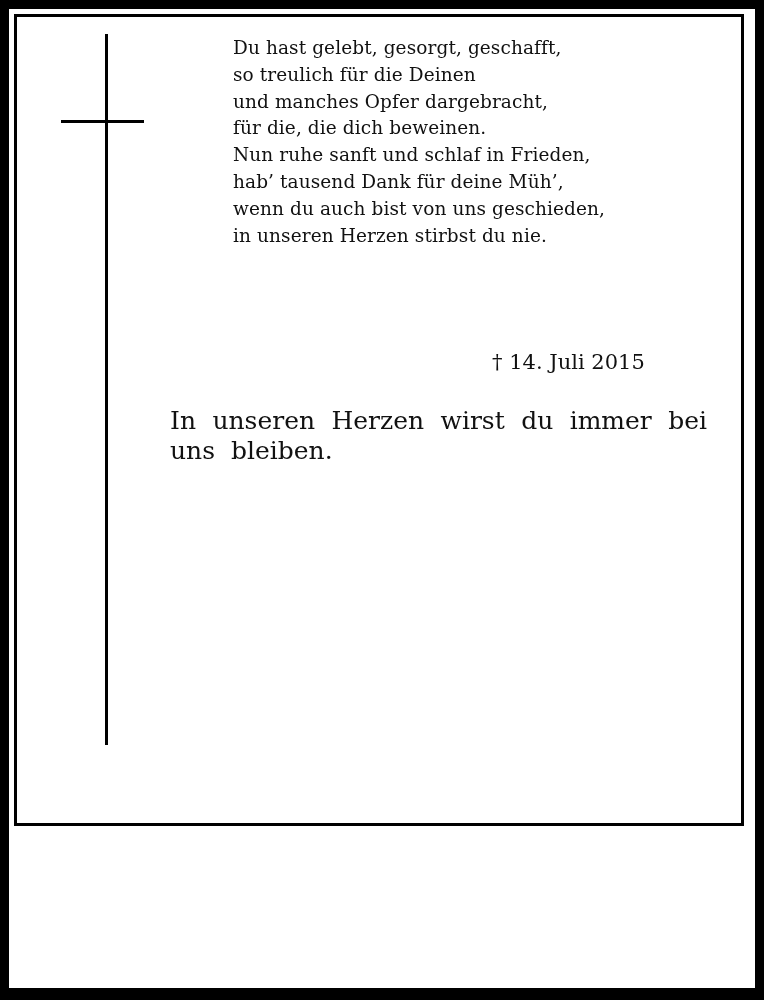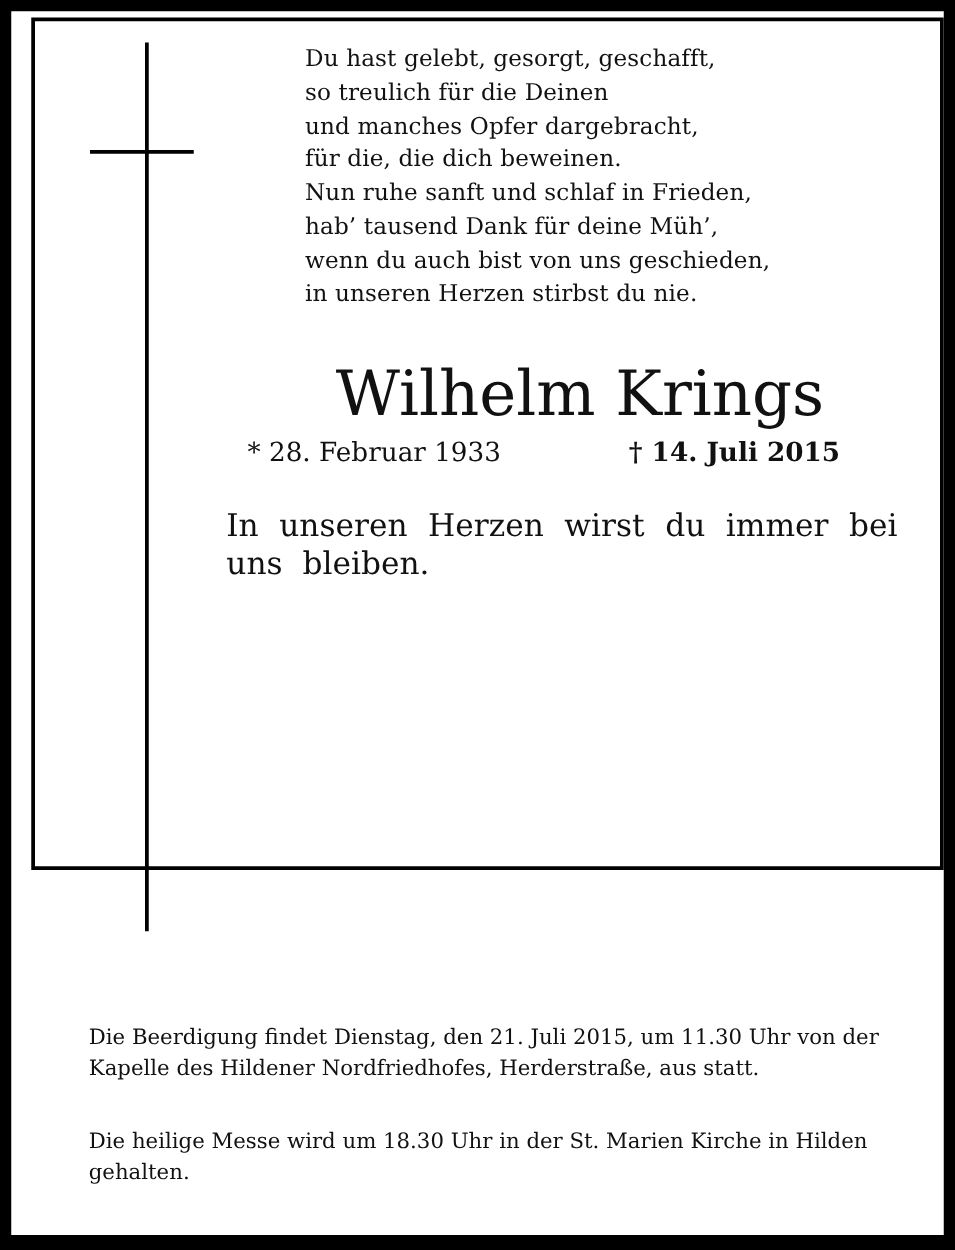--- a/index.html
+++ b/index.html
@@ -2,37 +2,37 @@
 <html><head>
 <meta charset="utf-8">
 <style>
   html, body { margin: 0; padding: 0; background: #000; }
   body { width: 764px; height: 1000px; position: relative; overflow: hidden; }
   .outer {
     position: absolute; left: 9px; top: 9px; width: 746px; height: 979px;
     background: #fff;
   }
   .inner {
-    position: absolute; left: 5px; top: 5px; width: 730px; height: 682px;
-    border: 3px solid #000; background: #fff; box-sizing: border-box; margin-left: 11px;
+    position: absolute; left: 5px; top: 5px; width: 730px; height: 812px;
+    border: 3px solid #000; background: #fff; box-sizing: border-box;
   }
   .serif { font-family: "DejaVu Serif", "Liberation Serif", serif; color: #111; }
   .cross-v { position: absolute; left: 88px; top: 17px; width: 3px; height: 711px; background: #000; }
   .cross-h { position: absolute; left: 44px; top: 103px; width: 83px; height: 3px; background: #000; }
   .poem {
     position: absolute; left: 216px; top: 18px; font-size: 18.5px; line-height: 26.8px; white-space: pre;
     letter-spacing: 0.1px;
   }
   .name {
     position: absolute; left: 0; width: 730px; text-align: center; top: 268px;
     font-size: 50px; line-height: 60px; padding-left: 142px; box-sizing: border-box;
   }
   .dates { position: absolute; top: 331px; font-size: 21px; line-height: 28px; }
   .born { left: 170px; }
-  .died { left: 475px; font-weight: bold; }
+  .died { left: 475px; }
   .tribute {
     position: absolute; left: 153px; top: 389px; width: 537px; font-size: 25px; line-height: 30px;
     text-align: justify; text-align-last: left; word-spacing: 8px;
   }
   .family {
     position: absolute; left: 153px; top: 471px; font-size: 22px; line-height: 36.7px; white-space: pre;
   }
   .address { position: absolute; left: 43px; top: 758px; font-size: 20px; line-height: 28px; }
   .notice {
     position: absolute; left: 43px; width: 647px; font-size: 17px; line-height: 25px;
@@ -53,25 +53,21 @@
 
     <div class="poem serif"><span>Du hast gelebt, gesorgt, geschafft,</span>
 <span>so treulich für die Deinen</span>
 <span>und manches Opfer dargebracht,</span>
 <span>für die, die dich beweinen.</span>
 <span>Nun ruhe sanft und schlaf in Frieden,</span>
 <span>hab’ tausend Dank für deine Müh’,</span>
 <span>wenn du auch bist von uns geschieden,</span>
 <span>in unseren Herzen stirbst du nie.</span></div>
 
-    <div class="name serif">Wilhelm Krings</div>
-    <div class="dates born serif">* 28. Februar 1933</div>
     <div class="dates died serif">† 14. Juli 2015</div>
 
     <div class="tribute serif">In unseren Herzen wirst du immer bei uns bleiben.</div>
 
 
 
-    <div class="notice n1 serif">Die Beerdigung findet Dienstag, den 21. Juli 2015, um 11.30 Uhr von der Kapelle des Hildener Nordfriedhofes, Herderstraße, aus statt.</div>
-    <div class="notice n2 serif">Die heilige Messe wird um 18.30 Uhr in der St. Marien Kirche in Hilden gehalten.</div>
 
   </div>
 </div>
 
 </body></html>

